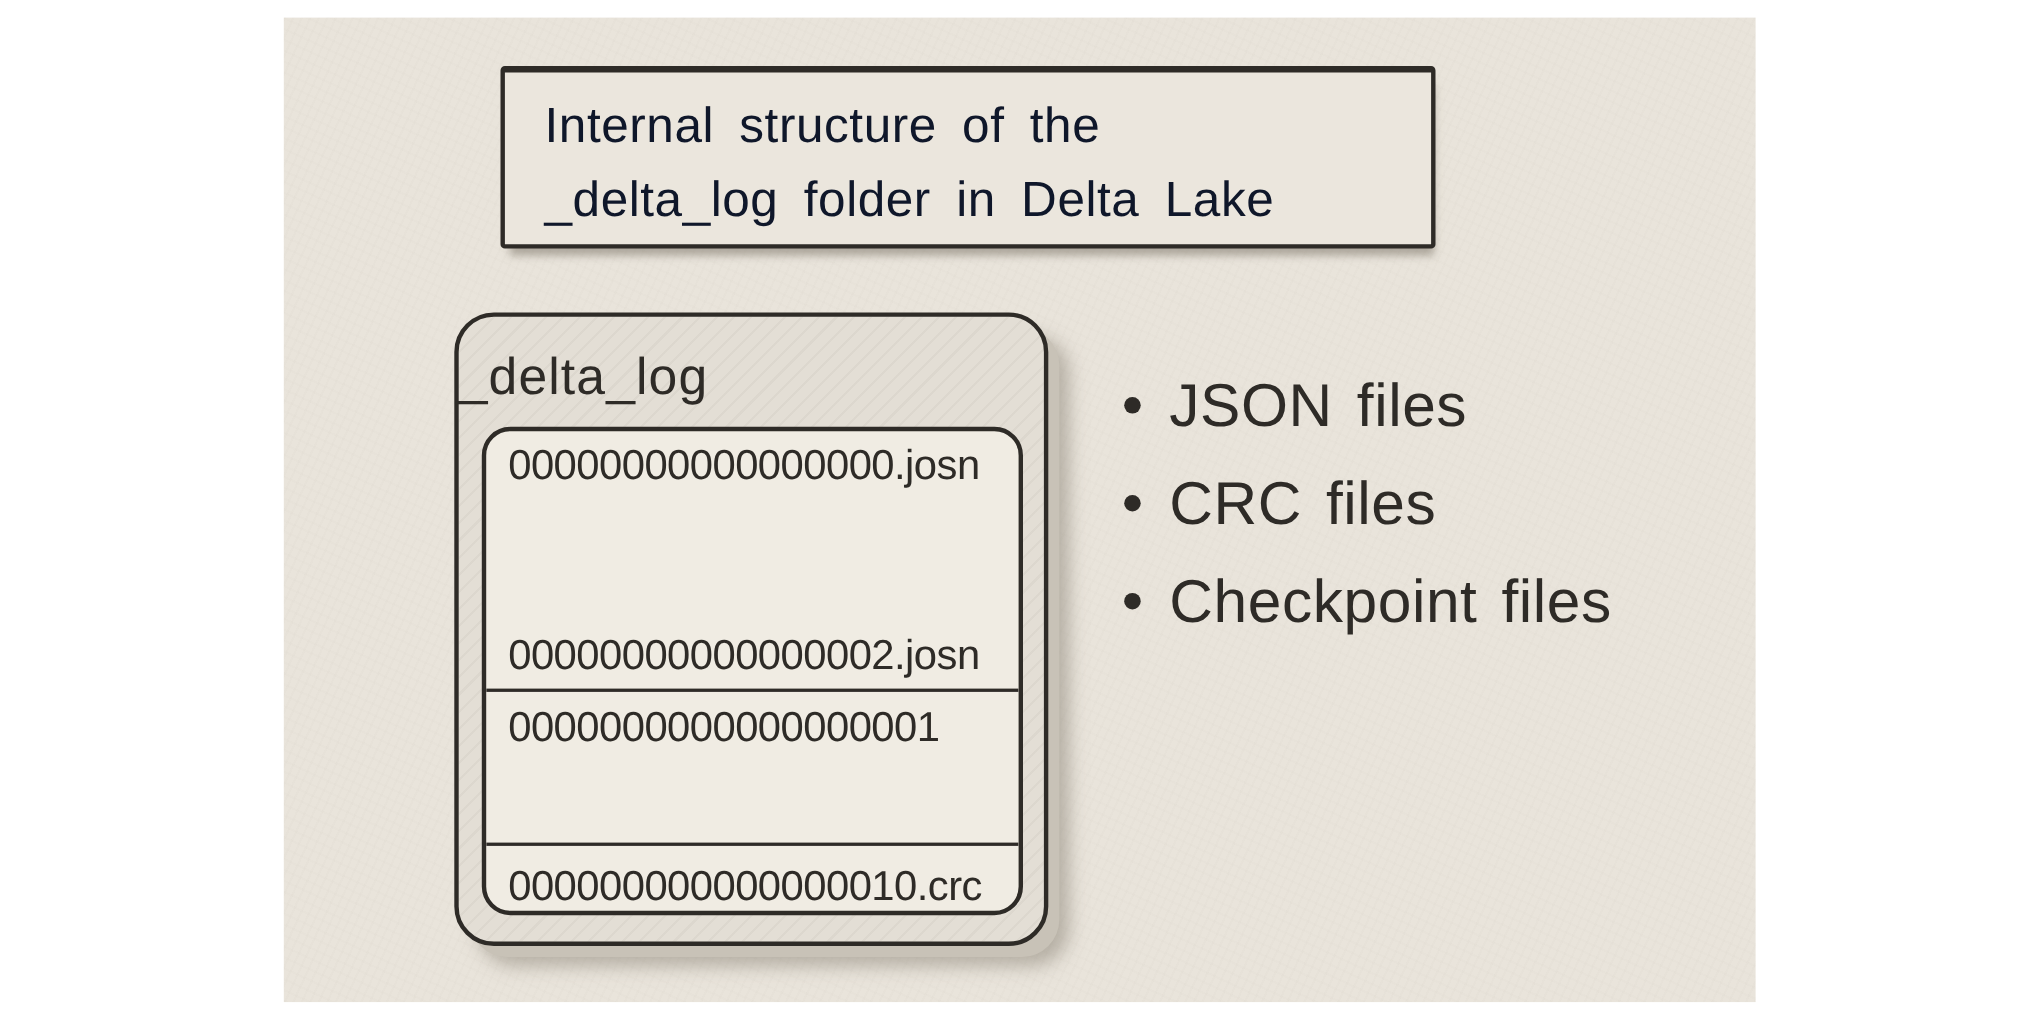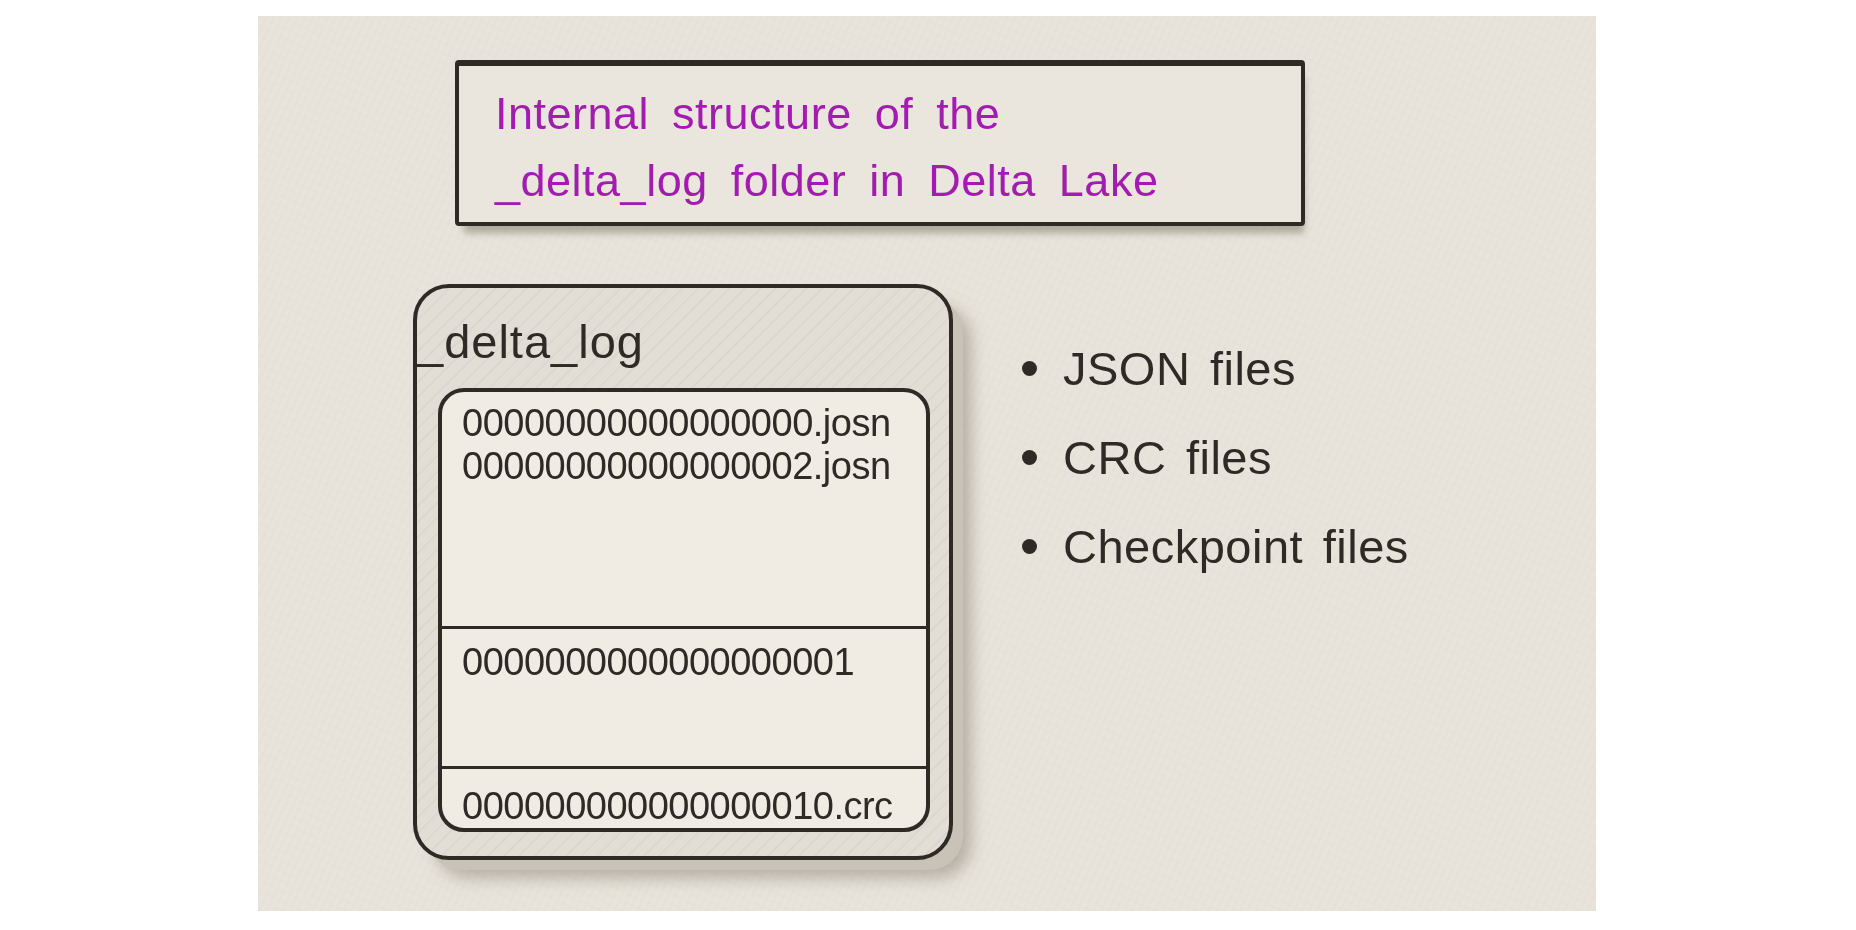--- a/index.html
+++ b/index.html
@@ -34,21 +34,21 @@
     border-top-width: 6px;
     border-radius: 4px;
     background: #ebe6dd;
     box-shadow: 4px 12px 7px -5px rgba(125,118,106,0.55);
     box-sizing: border-box;
     padding: 14px 0 0 36px;
   }
   .title-line {
     font-size: 45px;
     line-height: 67px;
-    color: #a21caf;
+    color: #0f172a;
     word-spacing: 10px;
     letter-spacing: 0.5px;
     white-space: nowrap;
   }
 
   
   .folder-box {
     position: absolute;
     left: 155px;
     top: 268px;
@@ -83,21 +83,21 @@
     background: #f0ece3;
     box-sizing: border-box;
     display: flex;
     flex-direction: column;
     overflow: hidden;
   }
   .file-section-json {
     height: 234px;
     display: flex;
     flex-direction: column;
-    justify-content: flex-start;
+    justify-content: space-between;
     padding: 10px 0 8px 0;
     box-sizing: border-box;
     border-radius: 10px;
   }
   .file-section-checkpoint {
     height: 140px;
     border-top: 3px solid #2e2b27;
     padding-top: 12px;
     box-sizing: border-box;
   }
@@ -138,21 +138,21 @@
   }
   .bullet-dot {
     width: 15px;
     height: 15px;
     border-radius: 50%;
     background: #2e2b27;
     margin-right: 26px;
     flex: 0 0 auto;
   }
   .legend-label {
-    font-size: 47px;
+    font-size: 55px;
     color: #2e2b27;
     word-spacing: 6px;
     letter-spacing: 0.5px;
     white-space: nowrap;
   }
 </style>
 </head>
 <body>
 
 <div class="paper">

